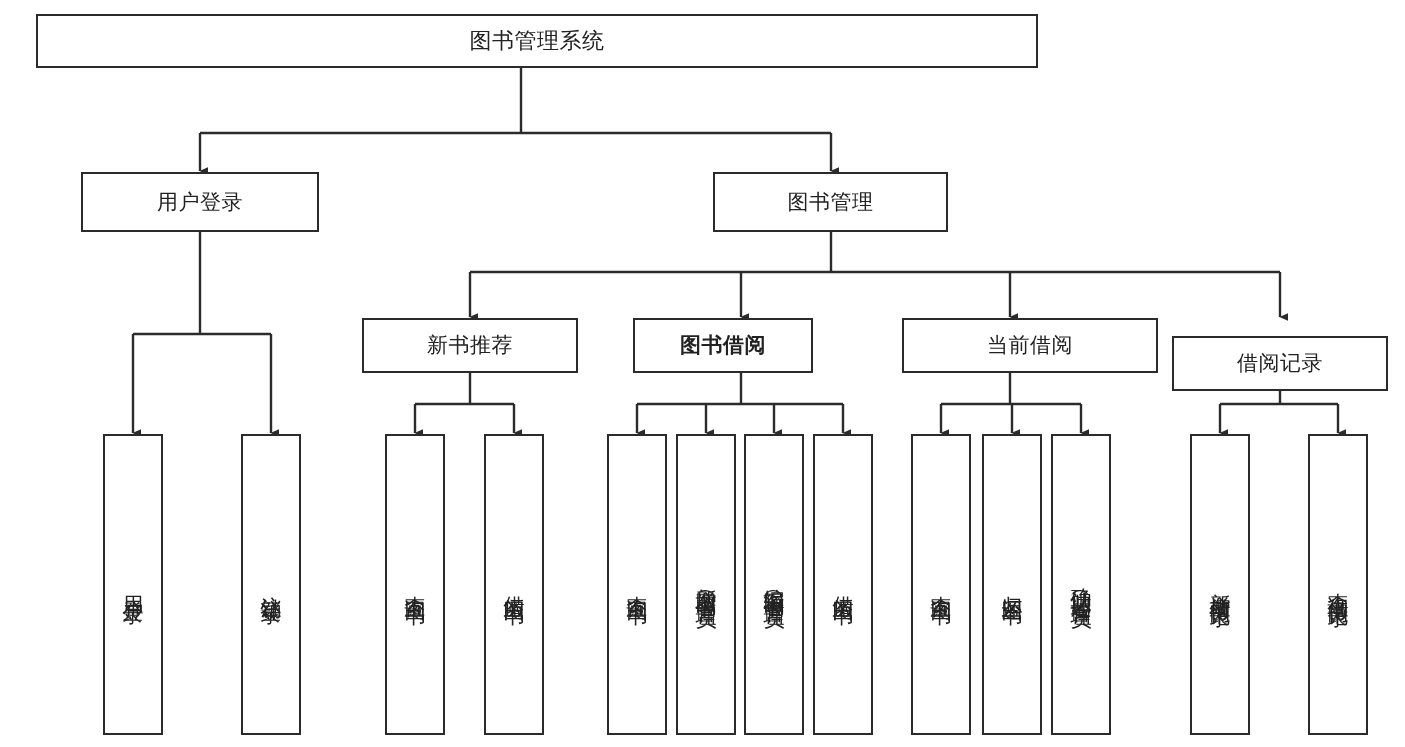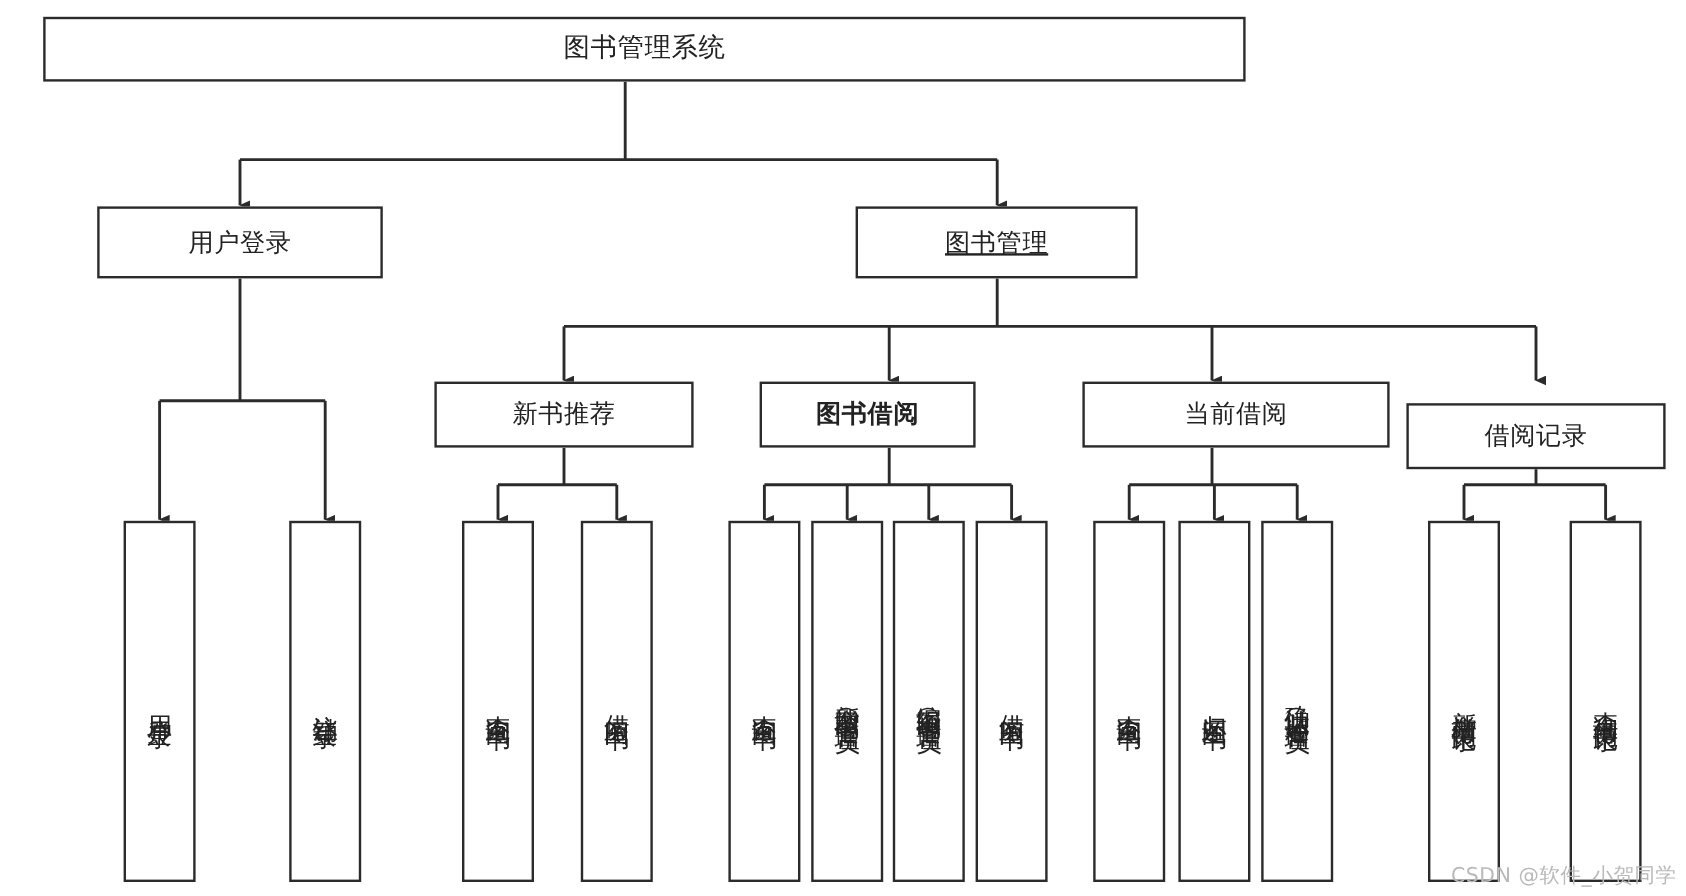--- a/index.html
+++ b/index.html
@@ -123,21 +123,21 @@
       </g>
   </svg>
 
   <div id="node-layer">
       <div class="node h root" style="left: 20px; top: 14px; width: 1002px; height: 54px; margin-left: 16px;">
         <span class="label">图书管理系统</span>
       </div>
       <div class="node h" style="left: 81px; top: 172px; width: 238px; height: 60px;">
         <span class="label">用户登录</span>
       </div>
-      <div class="node h" style="left: 713px; top: 172px; width: 235px; height: 60px; text-decoration: underline;">
+      <div class="node h" style="left: 713px; top: 172px; width: 235px; height: 60px;">
         <span class="label">图书管理</span>
       </div>
       <div class="node h" style="left: 362px; top: 318px; width: 216px; height: 55px;">
         <span class="label">新书推荐</span>
       </div>
       <div class="node h" style="left: 633px; top: 318px; width: 180px; height: 55px; font-weight: bold;">
         <span class="label">图书借阅</span>
       </div>
       <div class="node h" style="left: 902px; top: 318px; width: 256px; height: 55px;">
         <span class="label">当前借阅</span>
@@ -179,14 +179,13 @@
         <span class="label">确认归还（管理员）</span>
       </div>
       <div class="node v" style="left: 1190px; top: 434px; width: 60px; height: 301px;">
         <span class="label">新增借阅记录</span>
       </div>
       <div class="node v" style="left: 1308px; top: 434px; width: 60px; height: 301px;">
         <span class="label">查询借阅记录</span>
       </div>
     </div>
 
-  <div id="watermark">CSDN @软件_小贺同学</div>
 </div>
 
 </body></html>

